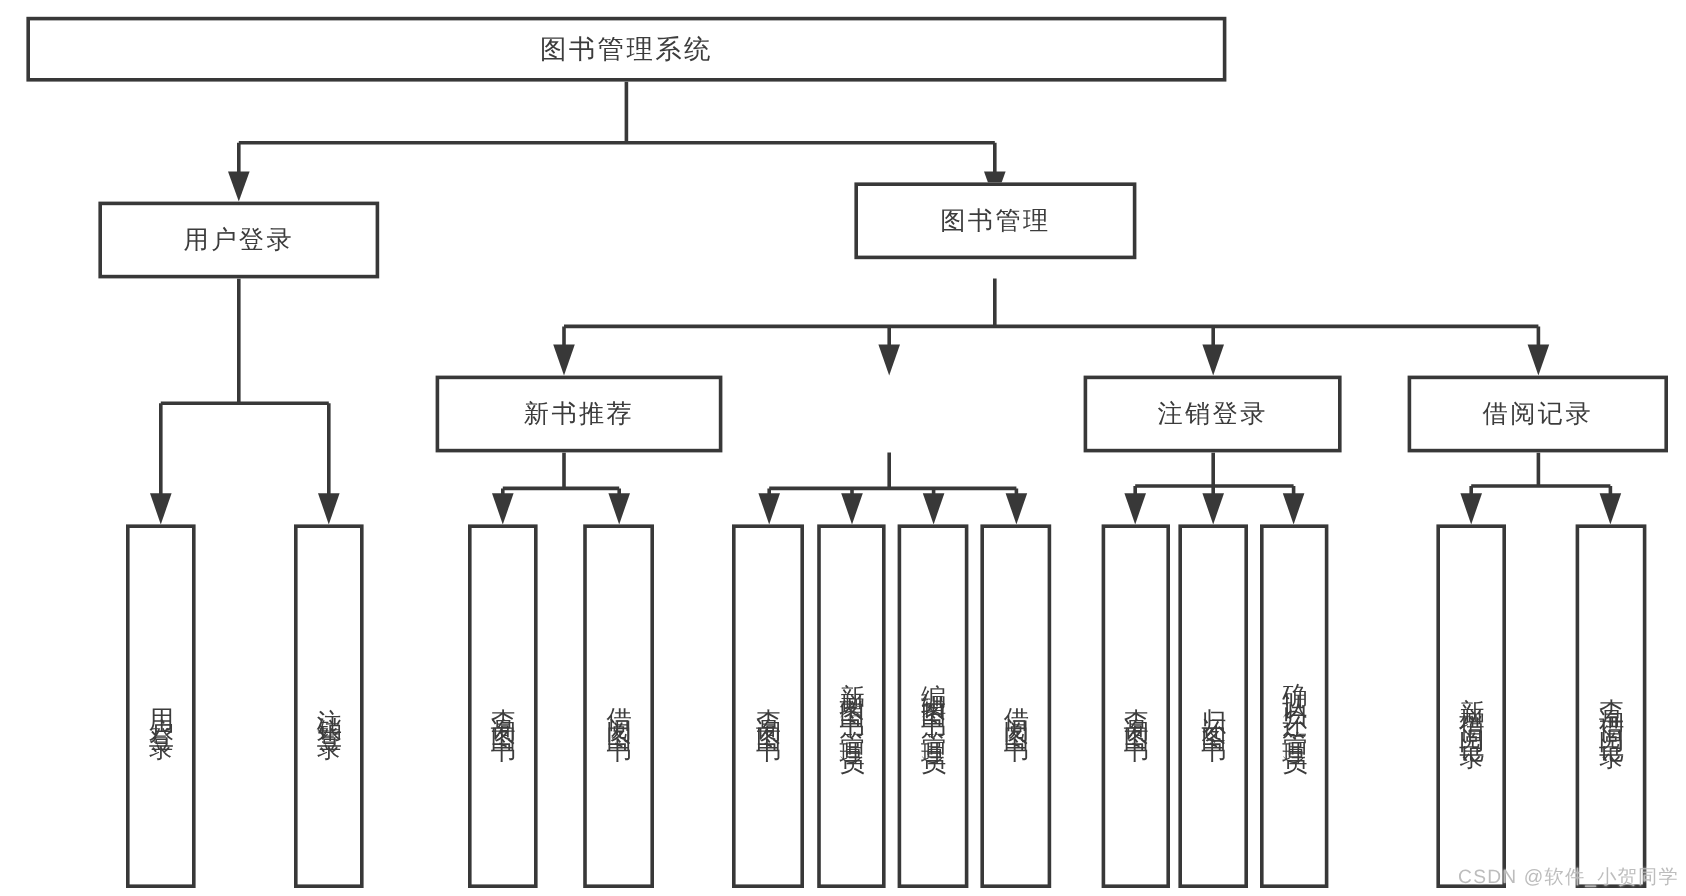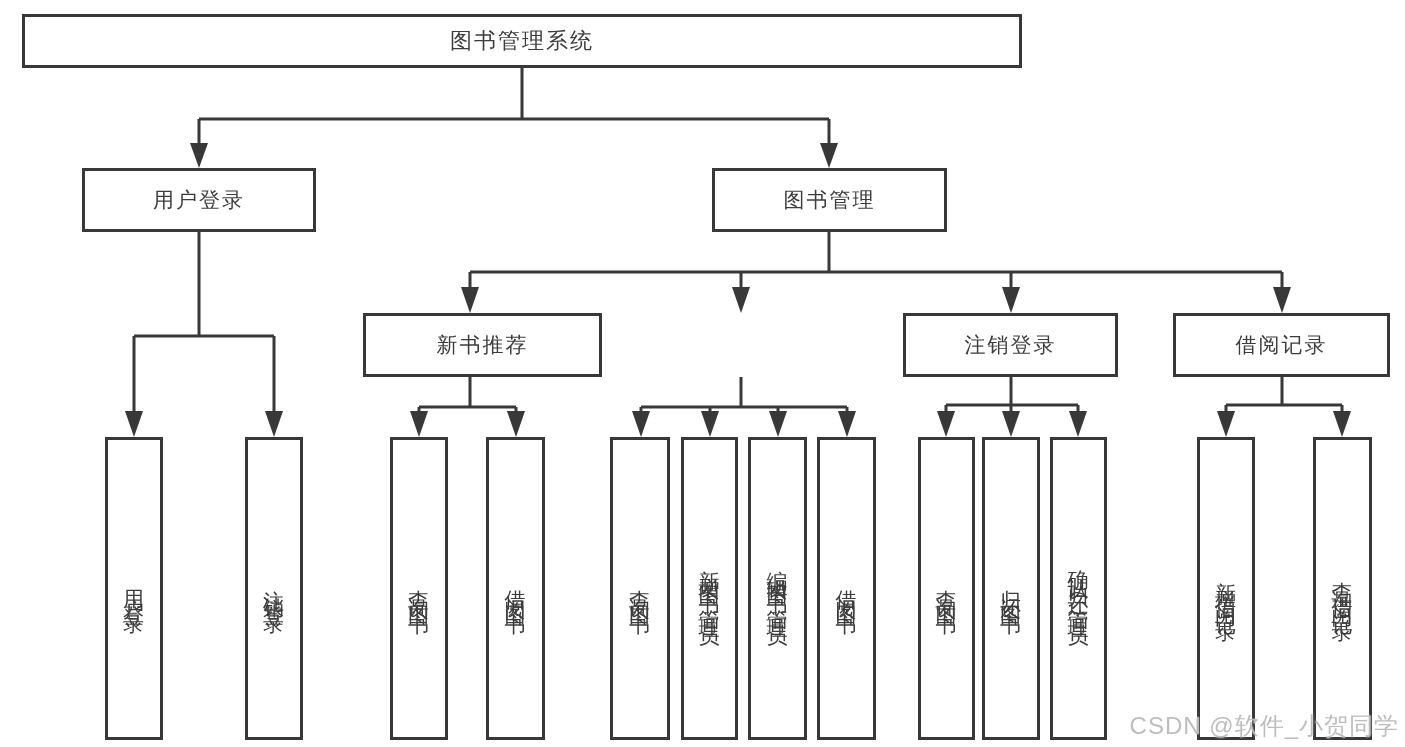--- a/index.html
+++ b/index.html
@@ -30,21 +30,21 @@
     writing-mode:vertical-rl;
     text-orientation:mixed;
     letter-spacing:8px;
     line-height:1;
     white-space:nowrap;
   }
   .watermark{
     position:absolute;
     right:6px;
     bottom:5px;
-    font-size:24px;
+    font-size:16px;
     color:rgba(185,185,185,0.95);
     text-shadow:0 0 2px #ffffff;
     letter-spacing:1px;
     pointer-events:none;
   }
 </style>
 </head>
 <body>
 
 <div id="stage">
@@ -95,21 +95,21 @@
     <g>
       <path d="M1282,377 V405 M1226,405 H1342 M1226,405 V412 M1342,405 V412"></path>
       <polygon points="1217,411 1235,411 1226,437"></polygon>
       <polygon points="1333,411 1351,411 1342,437"></polygon>
     </g>
   </svg>
 
   <div class="box hbox root" style="left:22px;top:14px;width:1000px;height:54px">图书管理系统</div>
 
   <div class="box hbox" style="left:82px;top:168px;width:234px;height:64px">用户登录</div>
-  <div class="box hbox" style="left:712px;top:168px;width:235px;height:64px">图书管理</div>
+  <div class="box hbox" style="left:712px;top:152px;width:235px;height:64px">图书管理</div>
 
   <div class="box hbox" style="left:363px;top:313px;width:239px;height:64px">新书推荐</div>
   <div class="box hbox" style="left:903px;top:313px;width:215px;height:64px">注销登录</div>
   <div class="box hbox" style="left:1173px;top:313px;width:217px;height:64px">借阅记录</div>
 
   <div class="box vbox" style="left:105px;top:437px;width:58px;height:303px">
     <span class="vtext">用户登录</span>
   </div>
   <div class="box vbox" style="left:245px;top:437px;width:58px;height:303px">
     <span class="vtext">注销登录</span>

